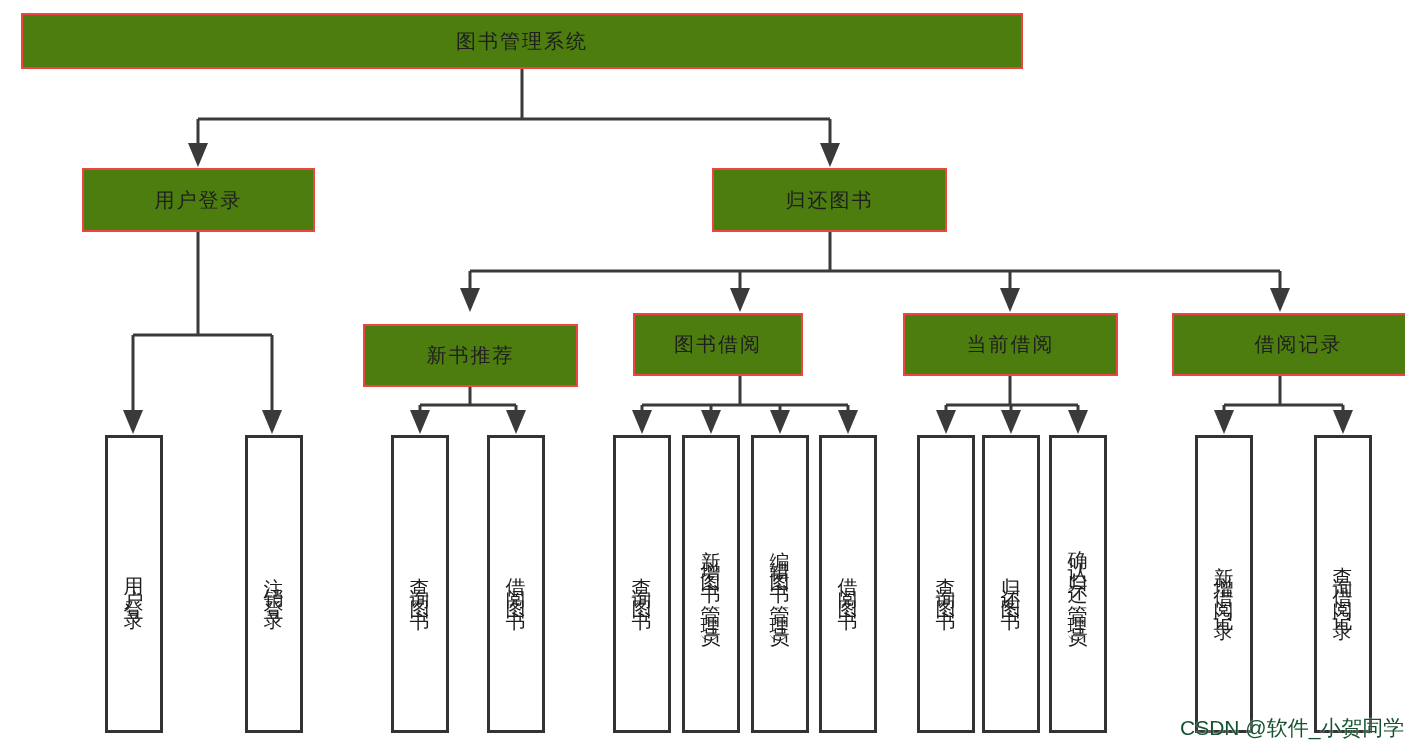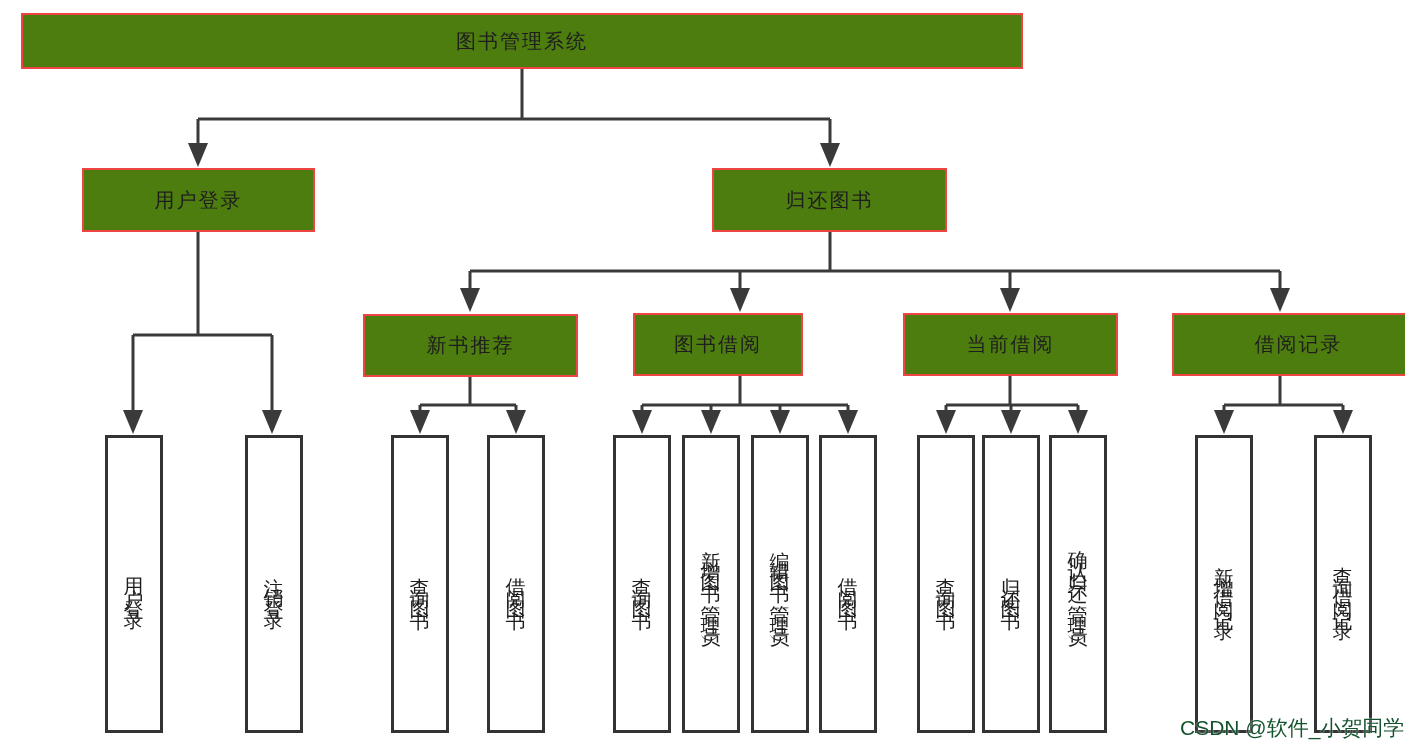--- a/index.html
+++ b/index.html
@@ -69,21 +69,21 @@
     <path d="M1280 376 V405 M1224 405 H1343 M1224 405 V414 M1343 405 V414"></path>
     <polygon points="1214,410 1234,410 1224,434"></polygon>
     <polygon points="1333,410 1353,410 1343,434"></polygon>
   </svg>
 
   <div class="node" style="left:21px;top:13px;width:1002px;height:56px;">图书管理系统</div>
 
   <div class="node" style="left:82px;top:168px;width:233px;height:64px;">用户登录</div>
   <div class="node" style="left:712px;top:168px;width:235px;height:64px;">归还图书</div>
 
-  <div class="node" style="left:363px;top:314px;width:215px;height:63px;">新书推荐</div>
+  <div class="node" style="left:363px;top:324px;width:215px;height:63px;">新书推荐</div>
   <div class="node" style="left:633px;top:313px;width:170px;height:63px;">图书借阅</div>
   <div class="node" style="left:903px;top:313px;width:215px;height:63px;">当前借阅</div>
   <div class="node" style="left:1172px;top:313px;width:253px;height:63px;">借阅记录</div>
 
   <div class="leaf" style="left:105px;">
     <span>用户登录</span>
   </div>
   <div class="leaf" style="left:245px;">
     <span>注销登录</span>
   </div>

